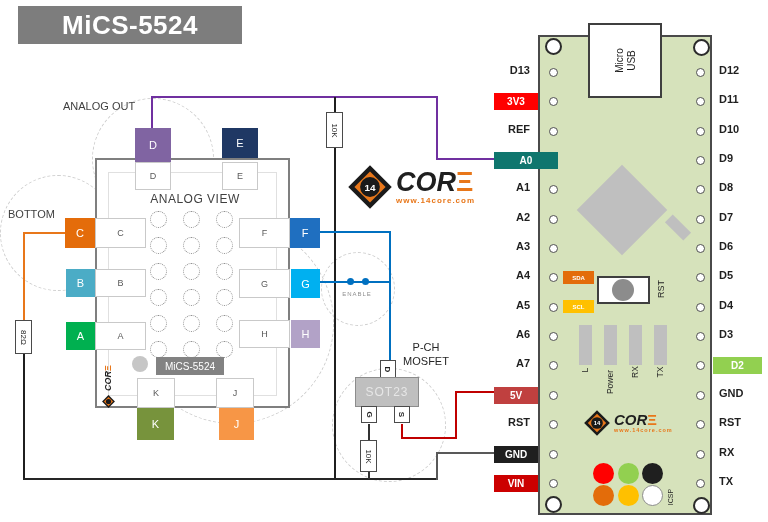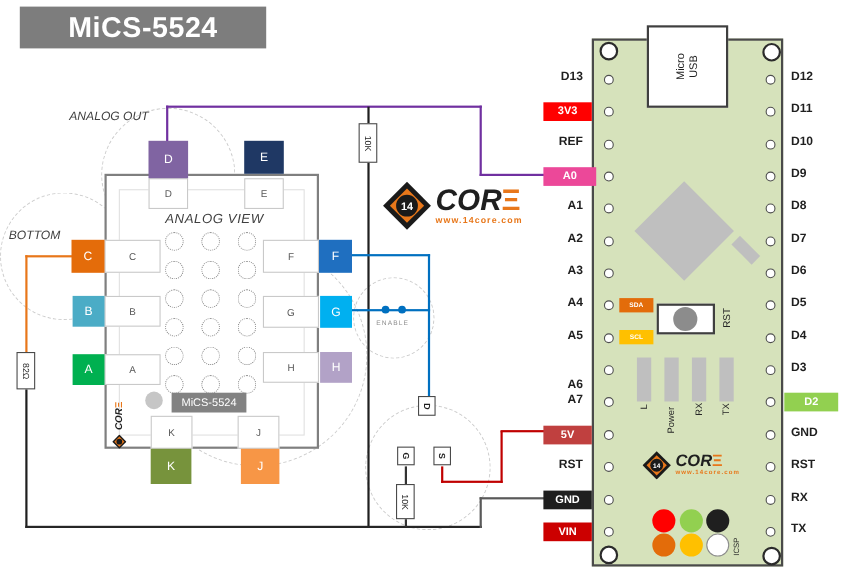--- a/index.html
+++ b/index.html
@@ -4,21 +4,21 @@
 <style>
   html,body{margin:0;padding:0;background:#fff;}
   .stage{position:relative;width:768px;height:522px;background:#ffffff;overflow:hidden;
          font-family:"Liberation Sans",sans-serif;color:#1f1f1f;}
   .abs{position:absolute;}
   
   .title-box{left:18px;top:6px;width:224px;height:38px;background:#7d7d7d;display:flex;
              align-items:center;justify-content:center;}
   .title-box span{color:#fff;font-size:26px;font-weight:700;letter-spacing:.5px;}
   
-  .lbl{font-size:11px;color:#3f3f3f;font-style:italic;}
+  .lbl{font-size:11px;color:#3f3f3f;}
   
   .ccirc{border:1px dashed #cfcfcf;border-radius:50%;}
   
   .sensor-body{left:95px;top:158px;width:195px;height:250px;background:#fff;border:2px solid #7f7f7f;box-sizing:border-box;}
   .iframe{left:108px;top:172px;width:169px;height:224px;border:1px solid #e0e0e0;box-sizing:border-box;}
   .pad{display:flex;align-items:center;justify-content:center;color:#fff;font-size:11px;z-index:4;}
   .ibox{border:1px solid #c9c9c9;background:#fff;display:flex;align-items:center;justify-content:center;
         font-size:9px;color:#595959;box-sizing:border-box;z-index:3;}
   .dotc{border:1.5px dotted #8c8c8c;border-radius:50%;box-sizing:border-box;}
   .chip-lbl{left:156px;top:357px;width:68px;height:18px;background:#828282;color:#fff;font-size:10px;
@@ -74,20 +74,21 @@
   <div class="abs ccirc" style="left:132px;top:222px;width:200px;height:200px"></div>
   <div class="abs ccirc" style="left:321px;top:252px;width:72px;height:72px"></div>
   <div class="abs ccirc" style="left:332px;top:368px;width:112px;height:112px"></div>
 
   <div class="abs title-box">
     <span>MiCS-5524</span>
   </div>
 
   <div class="abs lbl" style="left:63px;top:100px">ANALOG OUT</div>
   <div class="abs lbl" style="left:8px;top:208px">BOTTOM</div>
+  <div class="abs mos-lbl" style="left:396px;top:340px;width:60px">P-CH MOSFET</div>
 
   <div class="abs wire" style="left:151px;top:96px;width:287px;height:2px;background:#7030a0"></div>
   <div class="abs wire" style="left:151px;top:96px;width:2px;height:33px;background:#7030a0"></div>
   <div class="abs wire" style="left:436px;top:96px;width:2px;height:64px;background:#7030a0"></div>
   <div class="abs wire" style="left:436px;top:158px;width:60px;height:2px;background:#7030a0"></div>
 
   <div class="abs wire" style="left:334px;top:97px;width:2px;height:382px;background:#1f1f1f"></div>
   <div class="abs rbox" style="left:326px;top:112px;width:17px;height:36px">
       <span>10K</span>
     </div>
@@ -116,20 +117,23 @@
   <div class="abs wire" style="left:436px;top:452px;width:60px;height:2px;background:#595959"></div>
   <div class="abs wire" style="left:436px;top:452px;width:2px;height:28px;background:#595959"></div>
 
   <div class="abs wire" style="left:368px;top:424px;width:2px;height:55px;background:#333333"></div>
   <div class="abs rbox" style="left:360px;top:440px;width:17px;height:32px">
       <span>10K</span>
     </div>
 
   <div class="abs pinlet" style="left:380px;top:360px;width:16px;height:18px">
       <span>D</span>
+    </div>
+  <div class="abs mos-body">
+      <span>SOT23</span>
     </div>
   <div class="abs pinlet" style="left:361px;top:406px;width:16px;height:17px">
       <span>G</span>
     </div>
   <div class="abs pinlet" style="left:394px;top:406px;width:16px;height:17px">
       <span>S</span>
     </div>
 
   <div class="abs sensor-body"></div>
   <div class="abs iframe"></div>
@@ -219,33 +223,33 @@
 
   <div class="abs vtext" style="left:654px;top:492px;width:36px;height:10px;font-size:7px">ICSP</div>
 
 <div class="abs hole" style="left:548.5px;top:67.5px;width:9px;height:9px"></div>
     <div class="abs plabel" style="left:455px;top:64px;width:75px">D13</div>
     <div class="abs hole" style="left:548.5px;top:96.5px;width:9px;height:9px"></div>
     <div class="abs pbox" style="left:494px;top:92.5px;width:44px;background:#ff0000">3V3</div>
     <div class="abs hole" style="left:548.5px;top:126.5px;width:9px;height:9px"></div>
     <div class="abs plabel" style="left:455px;top:123px;width:75px">REF</div>
     <div class="abs hole" style="left:548.5px;top:155.5px;width:9px;height:9px"></div>
-    <div class="abs pbox" style="left:494px;top:151.5px;width:48px;background:#ec4899">A0</div>
+    <div class="abs pbox" style="left:494px;top:151.5px;width:64px;background:#0f766e">A0</div>
     <div class="abs hole" style="left:548.5px;top:184.5px;width:9px;height:9px"></div>
     <div class="abs plabel" style="left:455px;top:181px;width:75px">A1</div>
     <div class="abs hole" style="left:548.5px;top:214.5px;width:9px;height:9px"></div>
     <div class="abs plabel" style="left:455px;top:211px;width:75px">A2</div>
     <div class="abs hole" style="left:548.5px;top:243.5px;width:9px;height:9px"></div>
     <div class="abs plabel" style="left:455px;top:240px;width:75px">A3</div>
     <div class="abs hole" style="left:548.5px;top:272.5px;width:9px;height:9px"></div>
     <div class="abs plabel" style="left:455px;top:269px;width:75px">A4</div>
     <div class="abs hole" style="left:548.5px;top:302.5px;width:9px;height:9px"></div>
     <div class="abs plabel" style="left:455px;top:299px;width:75px">A5</div>
     <div class="abs hole" style="left:548.5px;top:331.5px;width:9px;height:9px"></div>
-    <div class="abs plabel" style="left:455px;top:344px;width:75px">A6</div>
+    <div class="abs plabel" style="left:455px;top:328px;width:75px">A6</div>
     <div class="abs hole" style="left:548.5px;top:360.5px;width:9px;height:9px"></div>
     <div class="abs plabel" style="left:455px;top:357px;width:75px">A7</div>
     <div class="abs hole" style="left:548.5px;top:390.5px;width:9px;height:9px"></div>
     <div class="abs pbox" style="left:494px;top:386.5px;width:44px;background:#c0403f">5V</div>
     <div class="abs hole" style="left:548.5px;top:419.5px;width:9px;height:9px"></div>
     <div class="abs plabel" style="left:455px;top:416px;width:75px">RST</div>
     <div class="abs hole" style="left:548.5px;top:449.5px;width:9px;height:9px"></div>
     <div class="abs pbox" style="left:494px;top:445.5px;width:44px;background:#1f1f1f">GND</div>
     <div class="abs hole" style="left:548.5px;top:478.5px;width:9px;height:9px"></div>
     <div class="abs pbox" style="left:494px;top:474.5px;width:44px;background:#cc0000">VIN</div>

